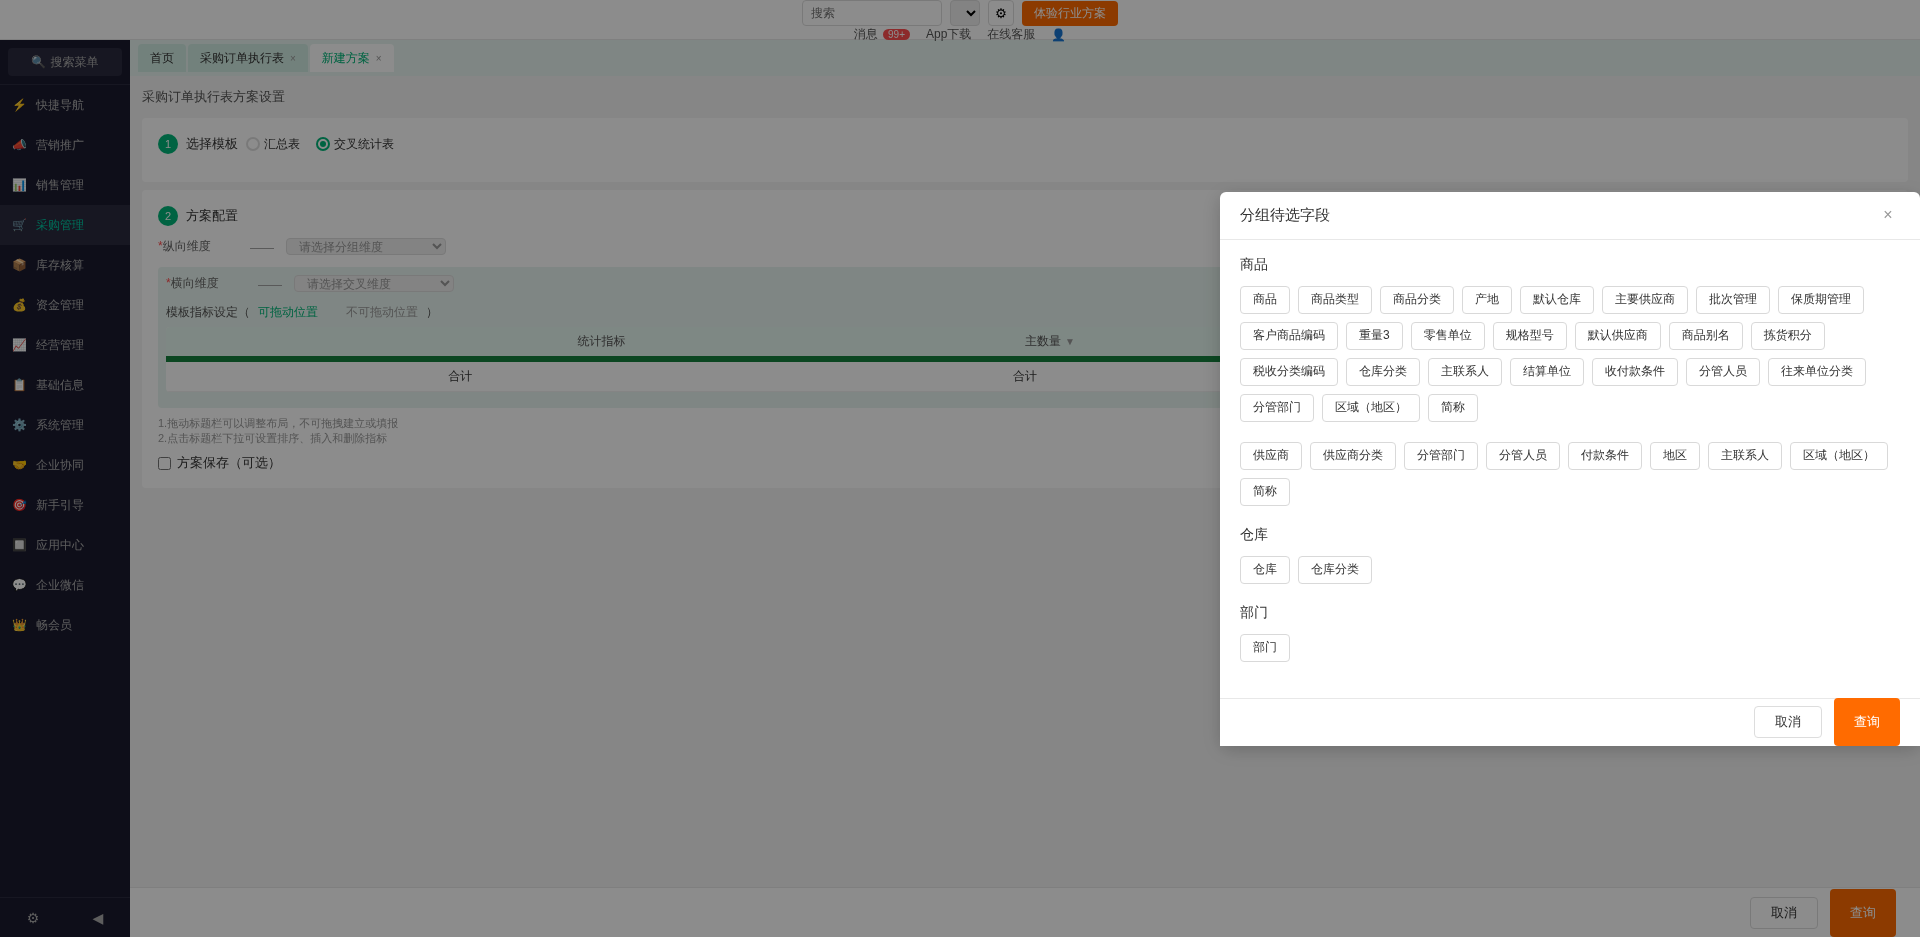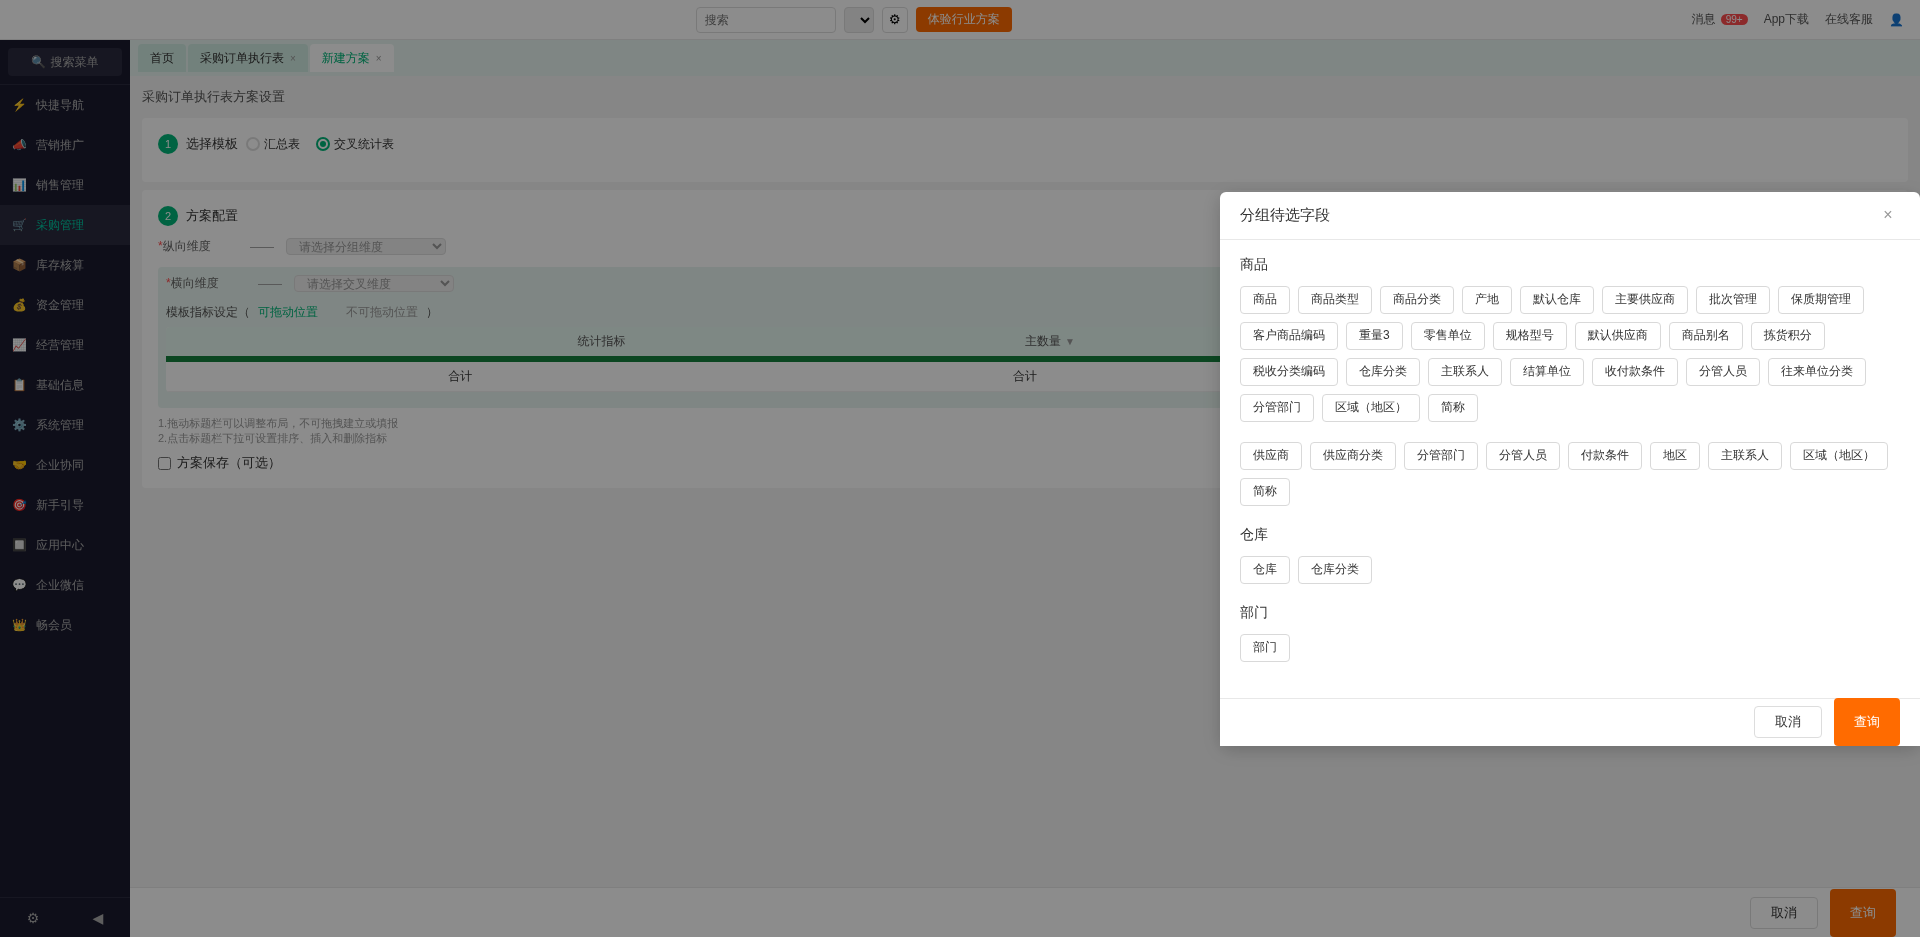--- a/index.html
+++ b/index.html
@@ -7,21 +7,21 @@
 
     
     .top-header {
       height: 40px;
       background: #fff;
       display: flex;
       align-items: center;
       justify-content: space-between;
       padding: 0 16px;
       border-bottom: 1px solid #e8e8e8;
-      position: fixed; top: 0; left: 0; right: 0; z-index: 100;
+      position: fixed; top: 0; left: 0; right: 0; z-index: 100; flex-direction: column;
     }
     .logo-area {
       display: flex; align-items: center; gap: 8px;
     }
     .header-center {
       display: flex; align-items: center; gap: 8px;
     }
     .header-search {
       width: 140px; height: 26px; border: 1px solid #ddd; border-radius: 4px;
       padding: 0 8px; font-size: 12px;
@@ -121,21 +121,21 @@
     .radio-item { display: flex; align-items: center; gap: 4px; cursor: pointer; font-size: 12px; }
     .radio-circle {
       width: 14px; height: 14px; border-radius: 50%; border: 2px solid #ddd;
       display: flex; align-items: center; justify-content: center;
     }
     .radio-circle.checked { border-color: #00b578; }
     .radio-dot { width: 6px; height: 6px; background: #00b578; border-radius: 50%; }
 
     
     .config-section { background: white; border-radius: 4px; padding: 16px; margin-bottom: 8px; }
-    .config-row { display: flex; align-items: center; gap: 12px; margin-bottom: 12px; }
+    .config-row { display: flex; align-items: flex-end; gap: 12px; margin-bottom: 12px; }
     .config-label { font-size: 12px; color: #666; min-width: 80px; }
     .required { color: #ff4d4f; }
     .config-select {
       height: 17px; border: 1px solid #ddd; border-radius: 4px;
       padding: 0 8px; font-size: 12px; min-width: 160px; color: #999;
     }
 
     
     .table-section { background: white; border-radius: 4px; overflow: hidden; margin-bottom: 8px; }
     .table-header-row {

